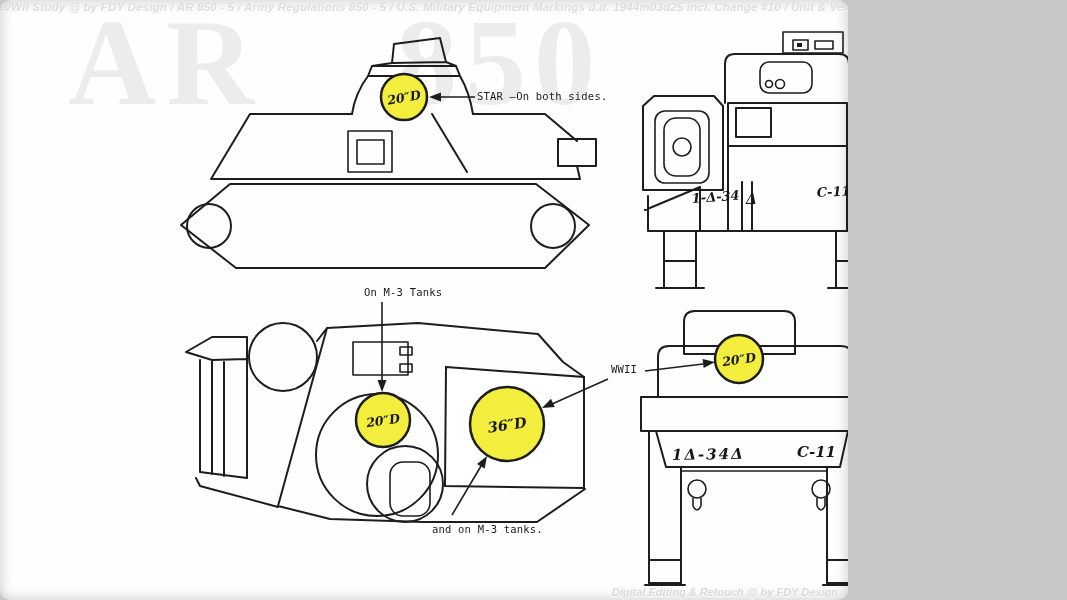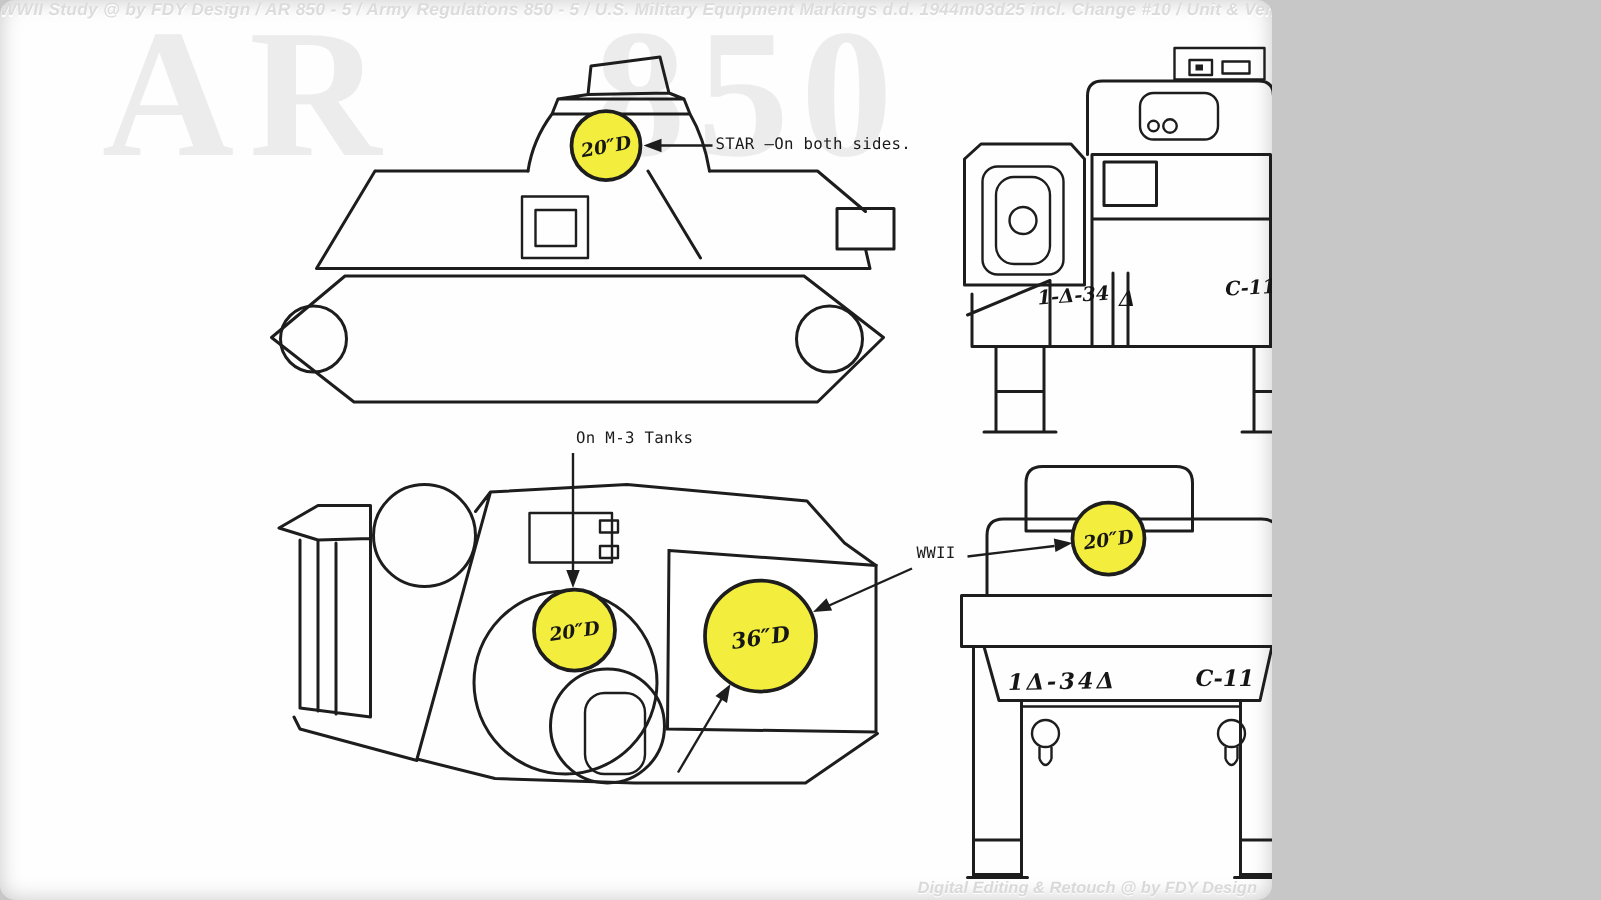--- a/index.html
+++ b/index.html
@@ -123,19 +123,20 @@
       <circle cx="739" cy="359" r="24" stroke="#1d1d1d" stroke-width="2.5" fill="#f3ee3d"></circle>
       <text class="hand" x="739" y="364" font-size="12.5" text-anchor="middle" transform="rotate(-8 739 359)">20″D</text>
       <text class="hand" x="672" y="460" font-size="15" letter-spacing="2" transform="rotate(-1 672 460)">1Δ-34Δ</text>
       <text class="hand" x="797" y="457" font-size="15">C-11</text>
       <path class="ink-thin" d="M645,371 L703,364"></path>
       <polygon class="fill-ink" points="0,0 12,-4.5 12,4.5" transform="translate(715,362) rotate(173)"></polygon>
     </g>
   </svg>
 
   <div class="lbl" style="left:477px;top:90px;">STAR —On both sides.</div>
-  <div class="lbl" style="left:370px;top:286px;padding-left:14px;">On M-3 Tanks</div>
+  <div class="lbl" style="left:350px;top:286px;padding-left:14px;">On M-3 Tanks</div>
   <div class="lbl" style="left:611px;top:363px;">WWII</div>
   <div class="lbl dual" style="left:432px;top:522px;">
+    <div>and on M-3 tanks.</div>
   </div>
 
   <div class="wm-bottom">Digital Editing &amp; Retouch @ by FDY Design</div>
 </div>
 
 </body></html>

